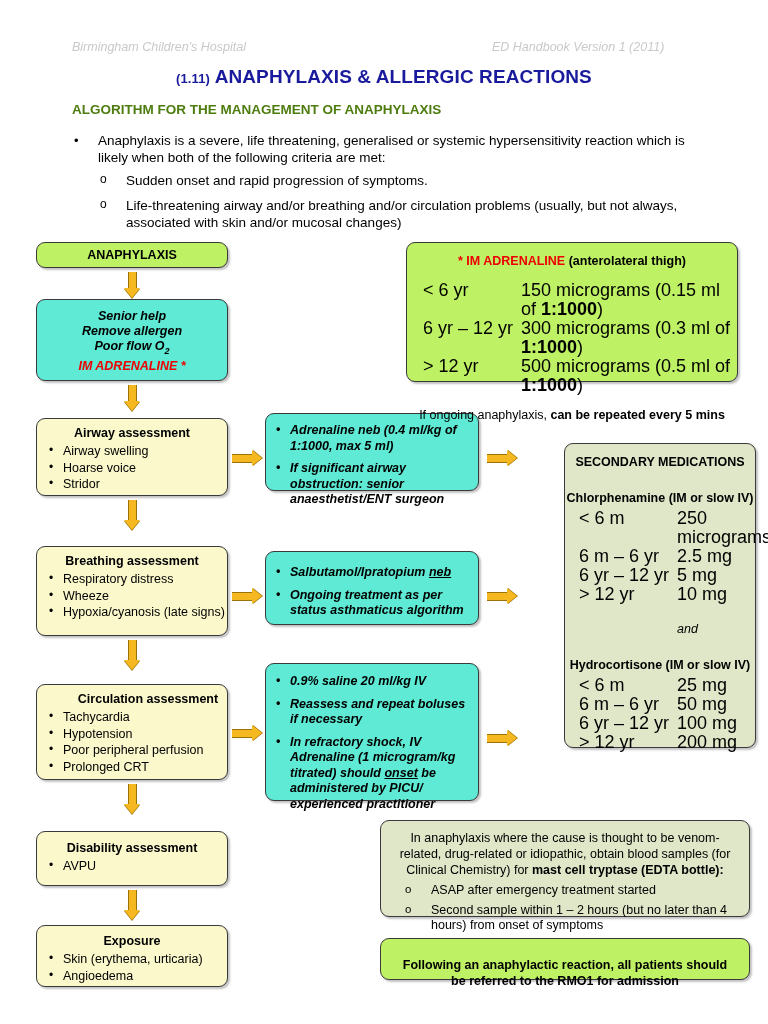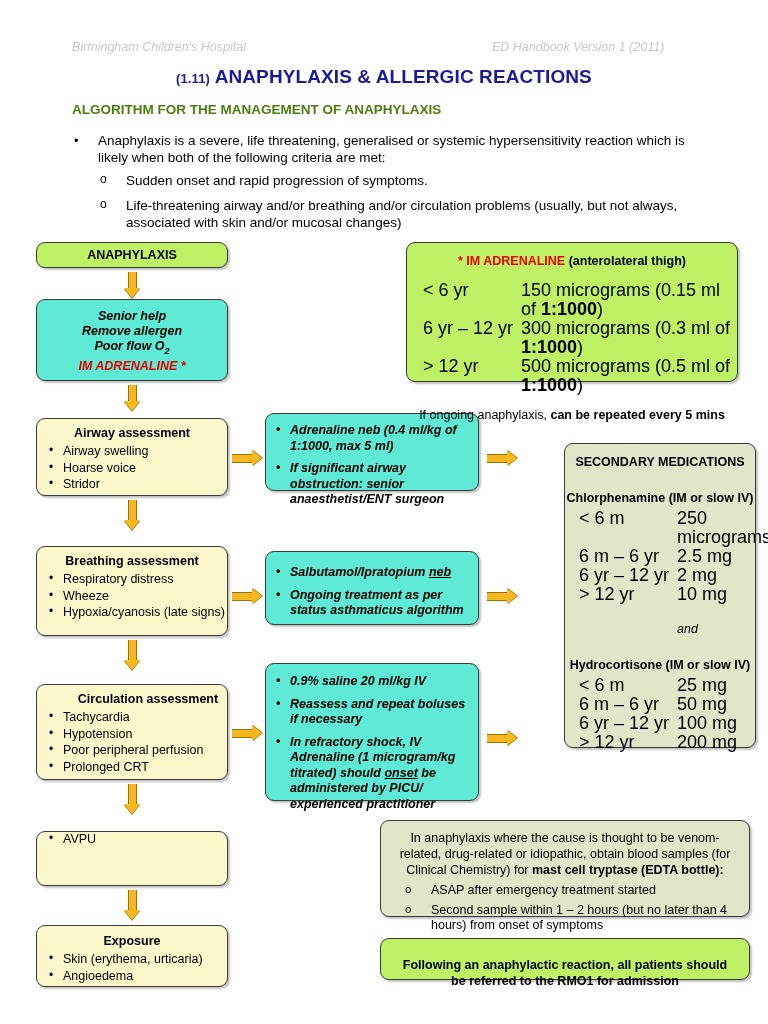--- a/index.html
+++ b/index.html
@@ -277,20 +277,21 @@
   <div class="shaft" style="width:20px;"></div>
   <div class="head" style="left:20px;"></div>
 </div>
 
 <div class="arrow-down" style="left:124px; top:784px; height:30px;">
   <div class="shaft" style="height:20px;"></div>
   <div class="head" style="top:20px;"></div>
 </div>
 
 <div class="box box-yellow" style="left:36px; top:831px; width:192px; height:55px;">
+  <div class="box-title" style="padding-top:9px; margin-bottom:3px;">Disability assessment</div>
   <ul class="ul-b" style="padding-left:10px;">
     <li><span class="bullet">•</span><span>AVPU</span></li>
   </ul>
 </div>
 
 <div class="arrow-down" style="left:124px; top:890px; height:30px;">
   <div class="shaft" style="height:20px;"></div>
   <div class="head" style="top:20px;"></div>
 </div>
 
@@ -368,21 +369,21 @@
     <div class="dose-row">
         <div class="age">&lt; 6 m</div>
         <div class="amt">250 micrograms/kg</div>
       </div>
     <div class="dose-row">
         <div class="age">6 m – 6 yr</div>
         <div class="amt">2.5 mg</div>
       </div>
     <div class="dose-row">
         <div class="age">6 yr – 12 yr</div>
-        <div class="amt">2 mg</div>
+        <div class="amt">5 mg</div>
       </div>
     <div class="dose-row">
         <div class="age">&gt; 12 yr</div>
         <div class="amt">10 mg</div>
       </div>
   </div>
 
   <div class="italic" style="padding:18px 0 0 112px; font-size:12.5px;">and</div>
 
   <div class="center-text" style="padding-top:22px; font-size:12.5px; font-weight:bold;">Hydrocortisone (IM or slow IV)</div>

